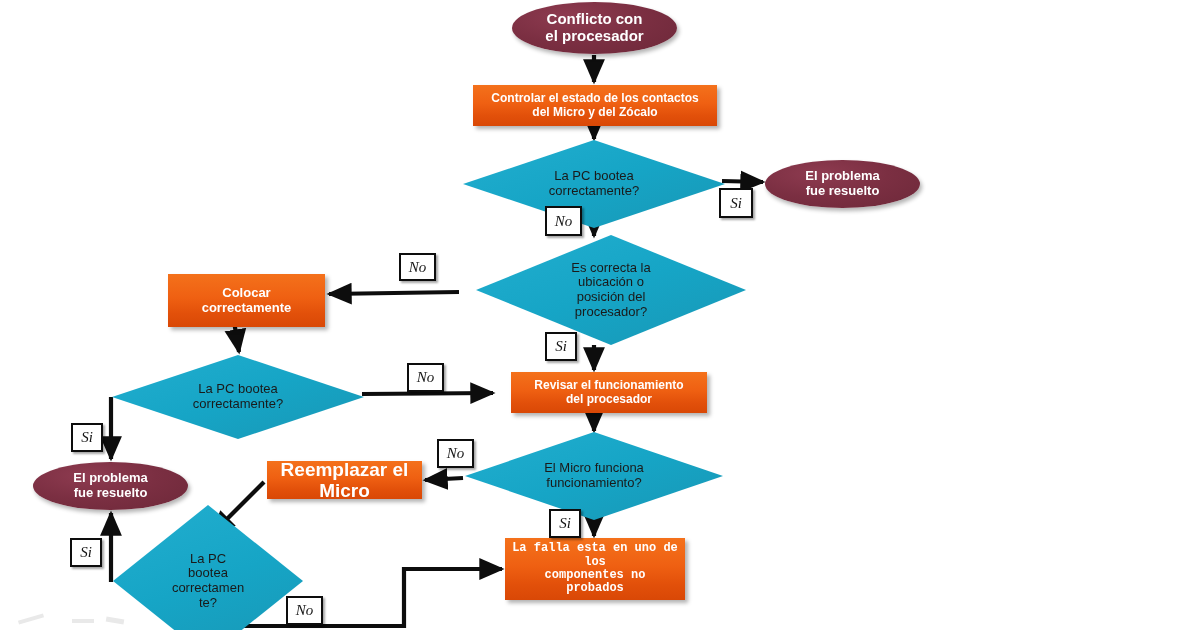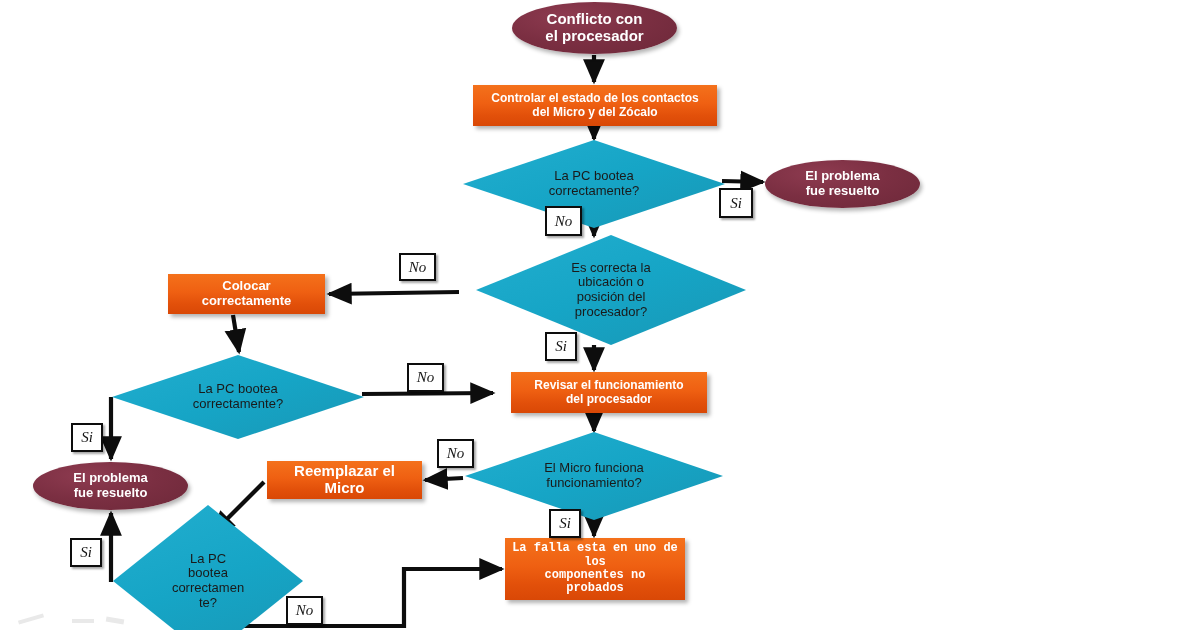--- a/index.html
+++ b/index.html
@@ -159,21 +159,21 @@
 fue resuelto</span>
   </div>
 
   <div class="node diamond" style="left:476px;top:235px;width:270px;height:110px;font-size:13px;">
     <span class="txt">Es correcta la
 ubicación o
 posición del
 procesador?</span>
   </div>
 
-  <div class="node rect" style="left:168px;top:274px;width:157px;height:40px;font-size:13px;">
+  <div class="node rect" style="left:168px;top:274px;width:157px;height:53px;font-size:13px;">
     <span class="txt">Colocar
 correctamente</span>
   </div>
 
   <div class="node diamond" style="left:112px;top:355px;width:252px;height:84px;font-size:13px;">
     <span class="txt">La PC bootea
 correctamente?</span>
   </div>
 
   <div class="node ellipse" style="left:33px;top:462px;width:155px;height:48px;font-size:13px;">
@@ -184,21 +184,21 @@
   <div class="node rect" style="left:496px;top:372px;width:196px;height:41px;font-size:12px;margin-left:15px;">
     <span class="txt">Revisar el funcionamiento
 del procesador</span>
   </div>
 
   <div class="node diamond" style="left:465px;top:432px;width:258px;height:88px;font-size:13px;">
     <span class="txt">El Micro funciona
 funcionamiento?</span>
   </div>
 
-  <div class="node rect" style="left:267px;top:461px;width:155px;height:38px;font-size:15px;">
+  <div class="node rect" style="left:267px;top:461px;width:155px;height:38px;font-size:19px;">
     <span class="txt">Reemplazar el Micro</span>
   </div>
 
   <div class="node diamond" style="left:113px;top:505px;width:190px;height:152px;font-size:13px;">
     <span class="txt">La PC
 bootea
 correctamen
 te?</span>
   </div>
 

